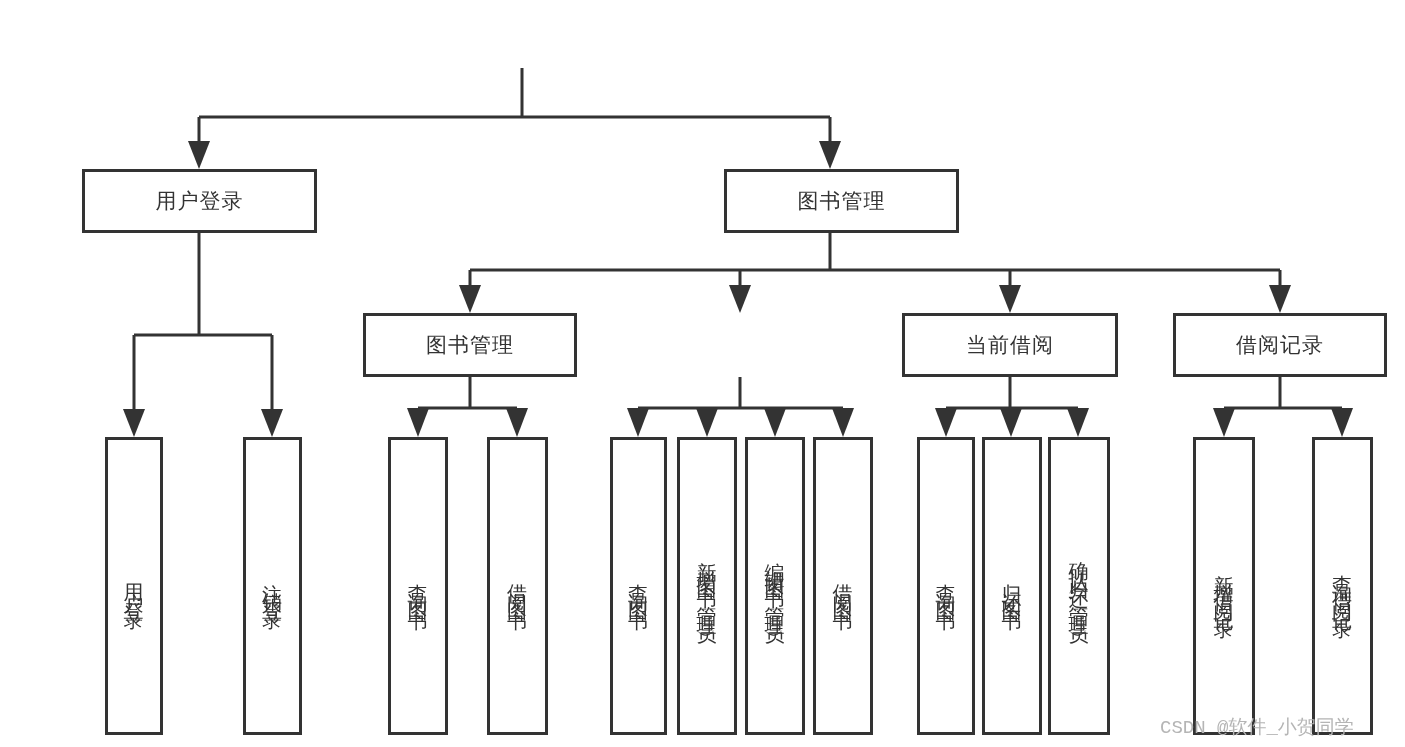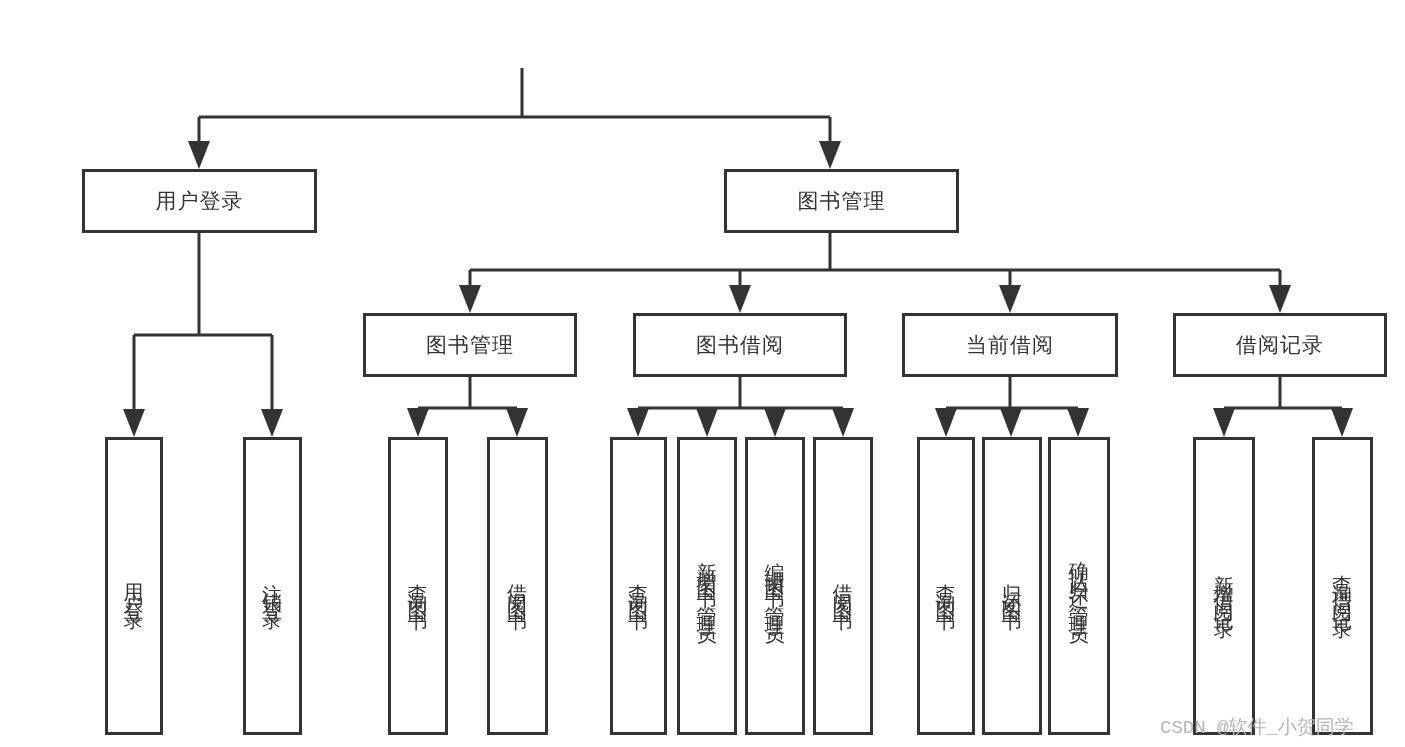--- a/index.html
+++ b/index.html
@@ -129,23 +129,20 @@
   <div class="node l2a">
     <span class="hlabel">用户登录</span>
   </div>
   <div class="node l2b">
     <span class="hlabel">图书管理</span>
   </div>
 
   <div class="node m1">
     <span class="hlabel">图书管理</span>
   </div>
-  <div class="node m2">
-    <span class="hlabel">图书借阅</span>
-  </div>
   <div class="node m3">
     <span class="hlabel">当前借阅</span>
   </div>
   <div class="node m4">
     <span class="hlabel">借阅记录</span>
   </div>
 
   <div class="node leaf n1">
     <span class="vtext">用户登录</span>
   </div>

